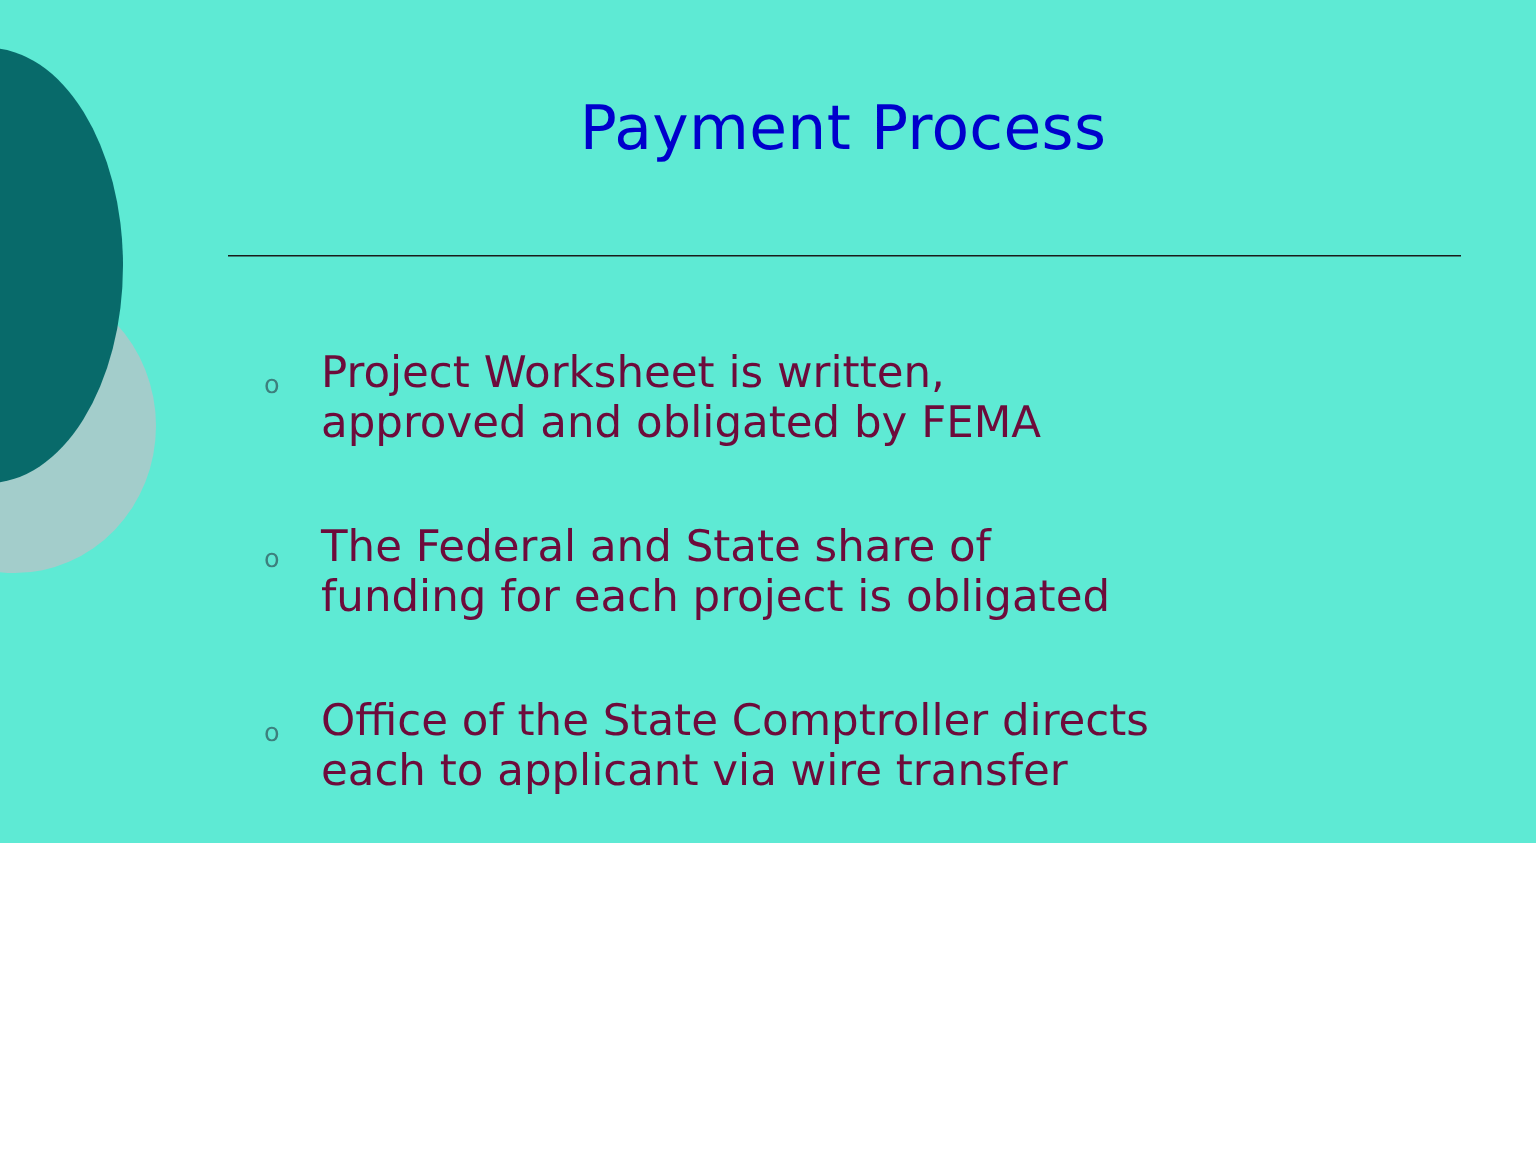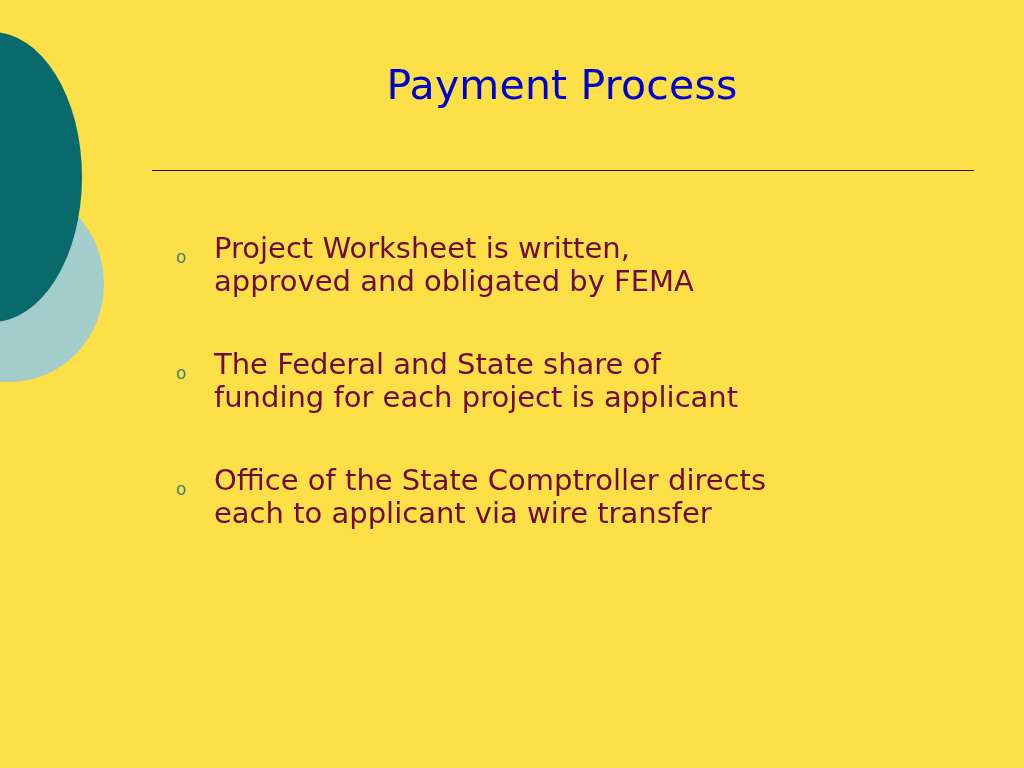--- a/index.html
+++ b/index.html
@@ -9,22 +9,22 @@
   body {
     width: 1024px;
     height: 768px;
     background: #ffffff;
     font-family: "DejaVu Sans", sans-serif;
     overflow: hidden;
   }
   .slide {
     position: relative;
     width: 1024px;
-    height: 768px;
-    background: #fde047;
+    height: 562px;
+    background: #5eead4;
     overflow: hidden;
   }
   
   .deco-circle-light {
     position: absolute;
     left: -84px;
     top: 186px;
     width: 188px;
     height: 196px;
     border-radius: 50%;
@@ -103,21 +103,21 @@
 
     <div class="bullet-item">
       <span class="bullet-marker">o</span>
       <span class="bullet-text">Project Worksheet is written,
 approved and obligated by FEMA</span>
     </div>
 
     <div class="bullet-item">
       <span class="bullet-marker">o</span>
       <span class="bullet-text">The Federal and  State share of
-funding for each project is applicant</span>
+funding for each project is obligated</span>
     </div>
 
     <div class="bullet-item">
       <span class="bullet-marker">o</span>
       <span class="bullet-text">Office of the State Comptroller directs
 each to applicant via wire transfer</span>
     </div>
 
   </div>
 </div>

